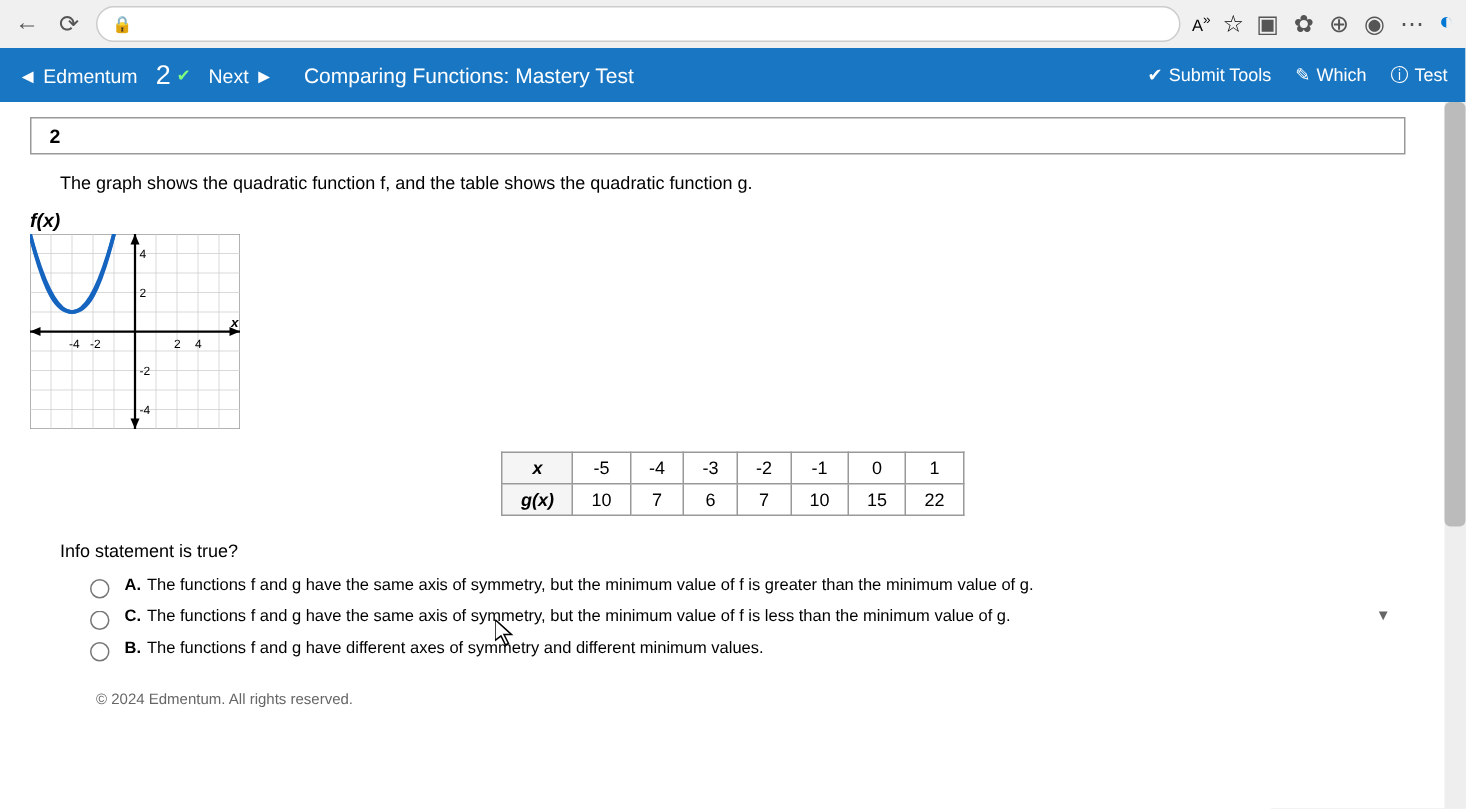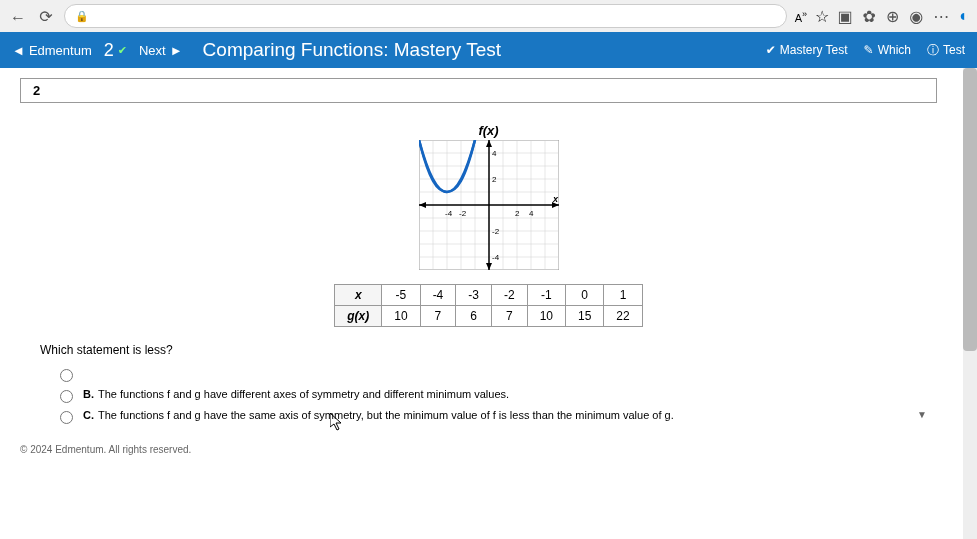--- a/index.html
+++ b/index.html
@@ -9,42 +9,42 @@
     .nav-btn { width: 20px; height: 20px; display: flex; align-items: center; justify-content: center; color: #555; cursor: pointer; }
     .url-bar { flex: 1; height: 24px; background: #fff; border: 1px solid #ccc; border-radius: 12px; display: flex; align-items: center; padding: 0 10px; font-size: 11px; color: #444; }
     .lock-icon { margin-right: 6px; color: #666; }
     .browser-icons { display: flex; gap: 10px; color: #555; }
     .browser-icons span { cursor: pointer; }
     
     .app-header { height: 36px; background: #1976c2; display: flex; align-items: center; padding: 0 12px; color: #fff; font-size: 13px; }
     .prev-btn { display: flex; align-items: center; gap: 4px; cursor: pointer; }
     .page-num { font-size: 18px; margin: 0 12px; display: flex; align-items: center; gap: 4px; }
     .next-btn { display: flex; gap: 4px; margin-right: 20px; cursor: pointer; }
-    .title { font-size: 19px; }
+    .title { font-size: 14px; }
     .header-right { margin-left: auto; display: flex; gap: 16px; font-size: 12px; }
     .header-right span { cursor: pointer; display: flex; align-items: center; gap: 4px; }
     
     .content-wrap { background: #fff; margin: 0; padding: 10px 20px; height: calc(100% - 68px); overflow-y: auto; position: relative; }
     .question-num { border: 1px solid #999; padding: 4px 12px; display: inline-block; font-weight: bold; font-size: 13px; margin-bottom: 12px; width: calc(100% - 20px); }
     .question-text { font-size: 12px; margin-left: 20px; margin-bottom: 10px; }
     
-    .graph-container { text-align: center; margin: 8px 0; }
+    .graph-container { margin: 8px 0; }
     .graph-label { font-weight: bold; font-style: italic; font-size: 13px; margin-bottom: 2px; }
     .graph-svg { display: inline-block; }
     
     .data-table { margin: 10px auto; border-collapse: collapse; font-size: 12px; }
     .data-table td { border: 1px solid #999; padding: 3px 12px; text-align: center; background: #fff; }
     .data-table td:first-child { font-style: italic; font-weight: bold; background: #f5f5f5; }
     
     .question-prompt { font-size: 12px; margin: 16px 0 10px 20px; }
     .option { display: flex; align-items: flex-start; gap: 10px; margin: 6px 0 6px 40px; font-size: 11px; }
     .option input { margin-top: 2px; }
     .option-letter { font-weight: bold; margin-right: 4px; }
     
-    .footer { font-size: 10px; color: #666; margin-top: 20px; }
+    .footer { font-size: 10px; color: #666; margin-top: 20px; margin-left: 44px; }
     .cursor-icon { position: absolute; left: 330px; top: 345px; pointer-events: none; }
     .scroll-indicator { position: absolute; right: 0; top: 68px; width: 14px; height: calc(100% - 68px); background: #eee; }
     .scroll-thumb { width: 100%; height: 60%; background: #bbb; border-radius: 4px; }
     .dropdown-arrow { position: absolute; right: 30px; color: #666; font-size: 10px; cursor: pointer; }
   </style>
 </head>
 <body>
 
 <div class="browser-bar">
   <span class="nav-btn">←</span>
@@ -74,35 +74,36 @@
     <span style="color:#7fff7f;font-size:11px;">✔</span>
   </span>
   <span class="next-btn">
     <span>Next</span>
     <span>►</span>
   </span>
   <span class="title">Comparing Functions: Mastery Test</span>
   <div class="header-right">
     <span>
       <span>✔</span>
-      <span>Mastery Test</span>
+      <span>Submit Tools</span>
     </span>
     <span>
       <span>✎</span>
       <span>Which</span>
     </span>
     <span>
       <span>ⓘ</span>
       <span>Test</span>
     </span>
   </div>
 </div>
 
 <div class="content-wrap">
   <div class="question-num">2</div>
+  <div class="question-text">The graph shows the quadratic function f, and the table shows the quadratic function g.</div>
   
   <div class="graph-container">
     <div class="graph-label">f(x)</div>
     <svg class="graph-svg" width="140" height="130" viewBox="0 0 140 130">
       <rect x="0" y="0" width="140" height="130" fill="#fff" stroke="#999"></rect>
       <g stroke="#ccc" stroke-width="0.5">
         <line x1="14" y1="0" x2="14" y2="130"></line>
           <line x1="28" y1="0" x2="28" y2="130"></line>
         <line x1="42" y1="0" x2="42" y2="130"></line>
           <line x1="56" y1="0" x2="56" y2="130"></line>
@@ -163,33 +164,34 @@
     </tr>
   </tbody>
     </table>
   
   <span class="cursor-icon">
     <svg width="16" height="20">
         <path d="M0,0 L0,14 L4,11 L7,17 L9,16 L6,10 L11,10 Z" fill="#fff" stroke="#000" stroke-width="1"></path>
       </svg>
   </span>
   
-  <div class="question-prompt">Which statement is less?</div>
+  <div class="question-prompt">Info statement is true?</div>
   
   <div class="option">
     <input type="radio" name="answer" style="">
-  </div>
-  <div class="option">
-    <input type="radio" name="answer" style="">
-    <span><span class="option-letter">B.</span><span>The functions f and g have different axes of symmetry and different minimum values.</span></span>
+    <span><span class="option-letter">A.</span><span>The functions f and g have the same axis of symmetry, but the minimum value of f is greater than the minimum value of g.</span></span>
   </div>
   <div class="option" style="position:relative;">
     <input type="radio" name="answer" style="">
     <span><span class="option-letter">C.</span><span>The functions f and g have the same axis of symmetry, but the minimum value of f is less than the minimum value of g.</span></span>
     <span class="dropdown-arrow">▼</span>
+  </div>
+  <div class="option">
+    <input type="radio" name="answer" style="">
+    <span><span class="option-letter">B.</span><span>The functions f and g have different axes of symmetry and different minimum values.</span></span>
   </div>
   
   <div class="footer">© 2024 Edmentum. All rights reserved.</div>
 </div>
 
 <div class="scroll-indicator">
   <div class="scroll-thumb"></div>
 </div>
 
 </body></html>

